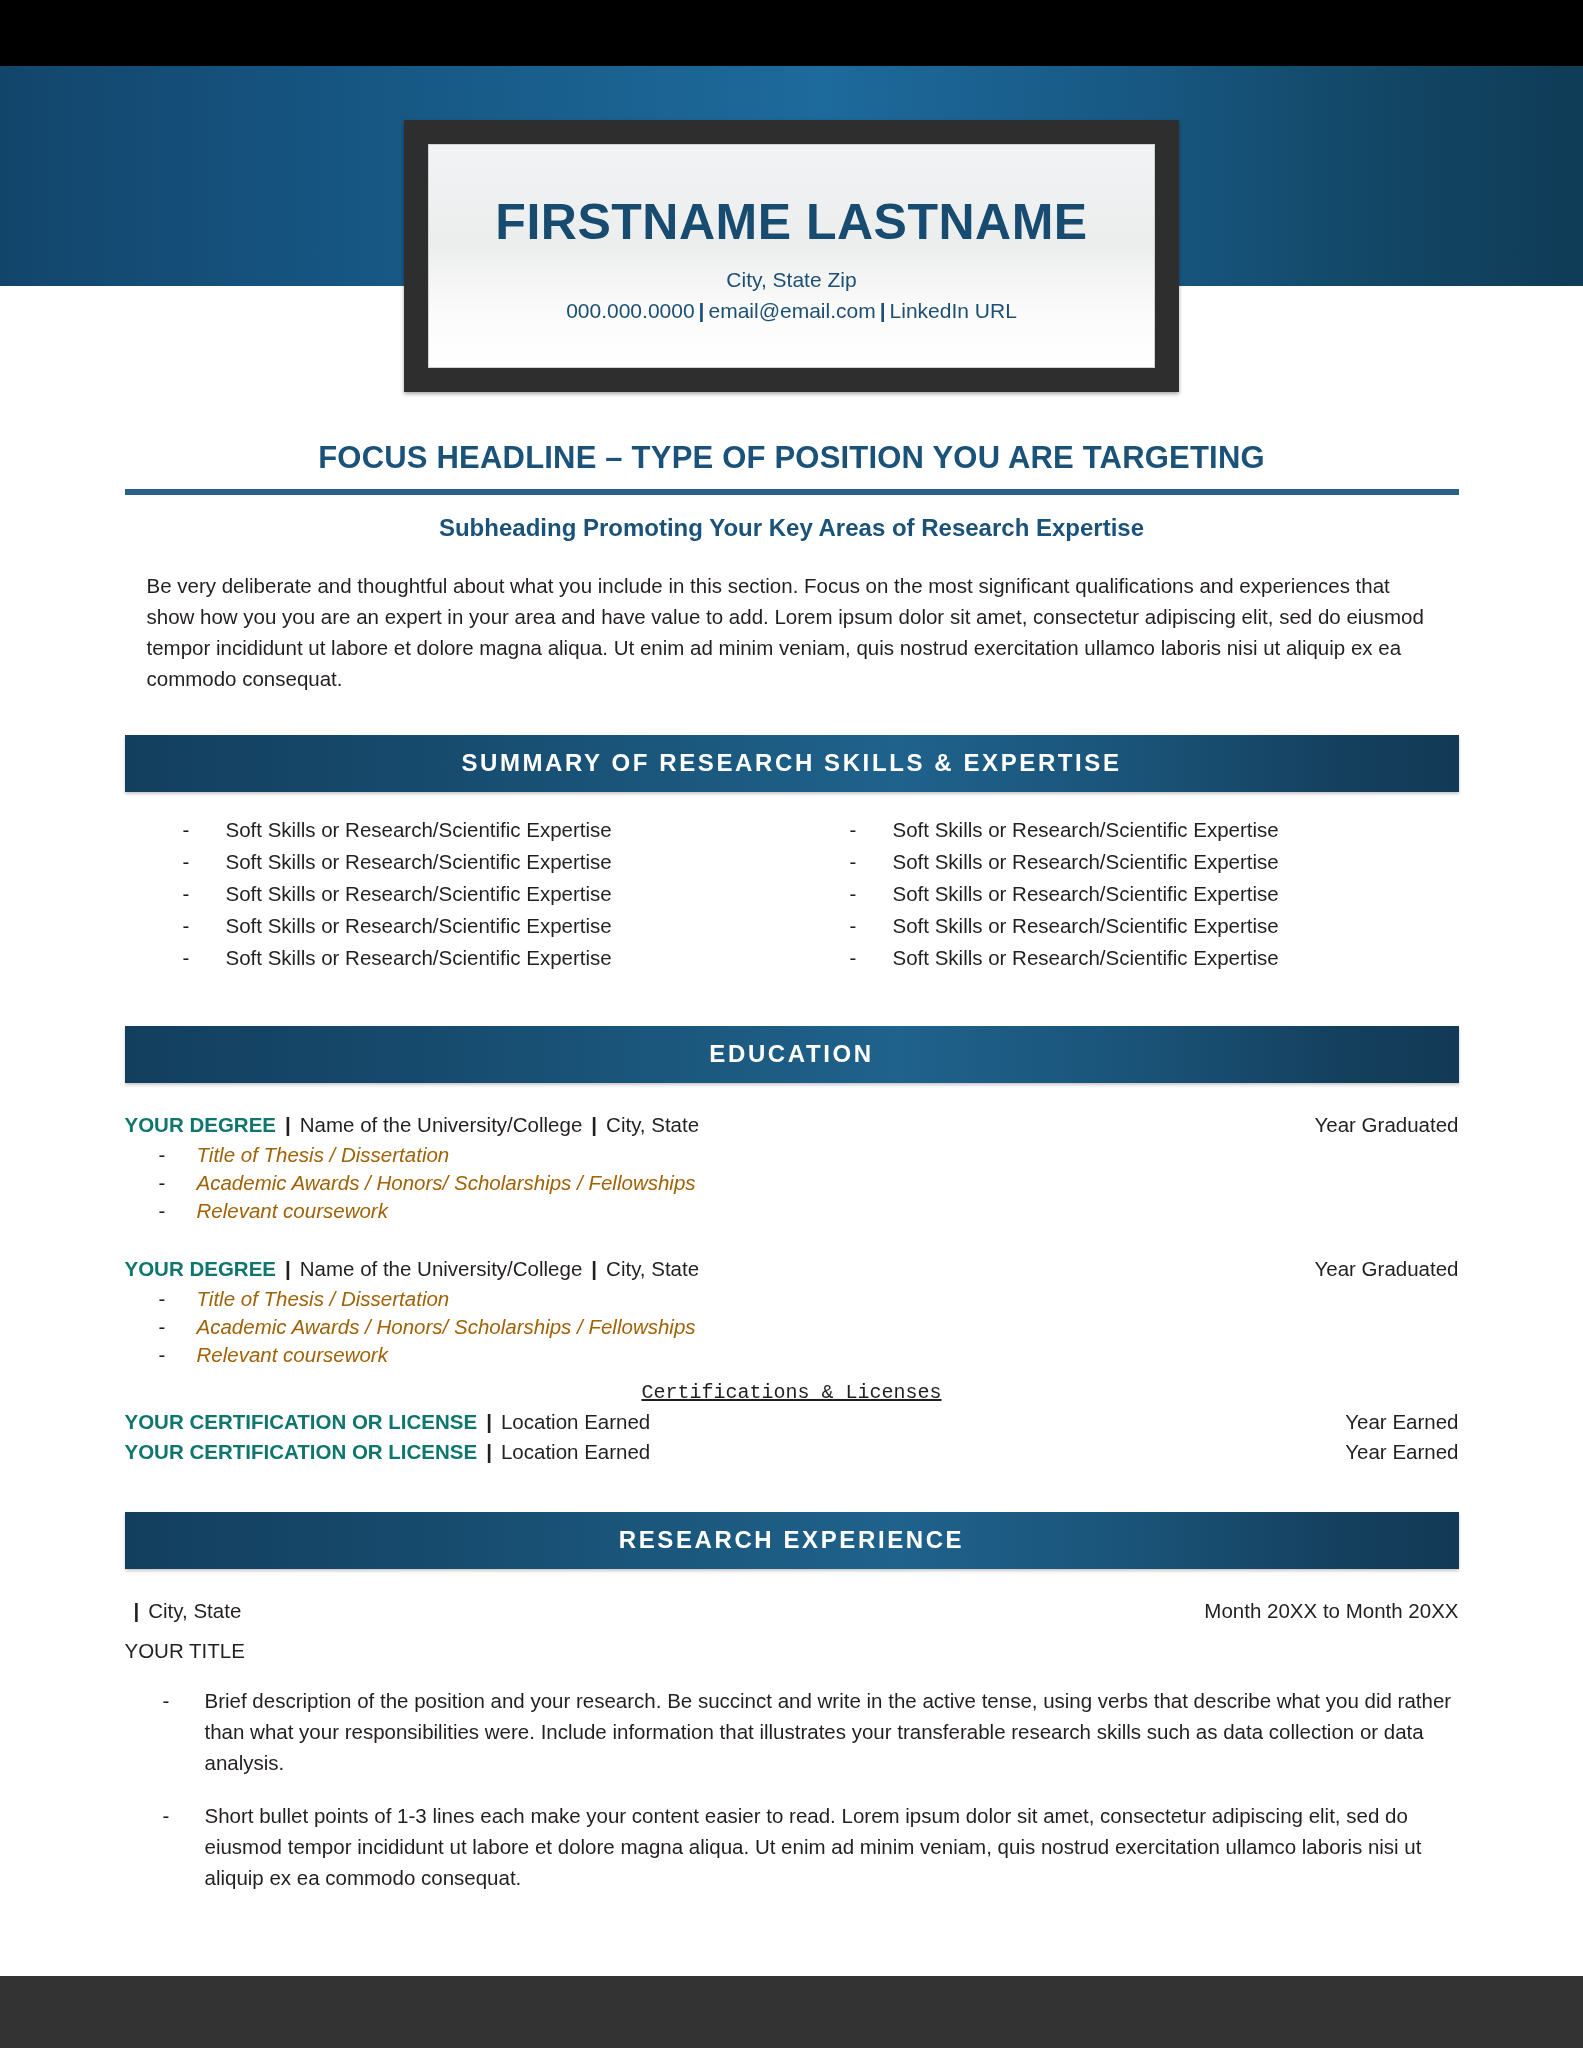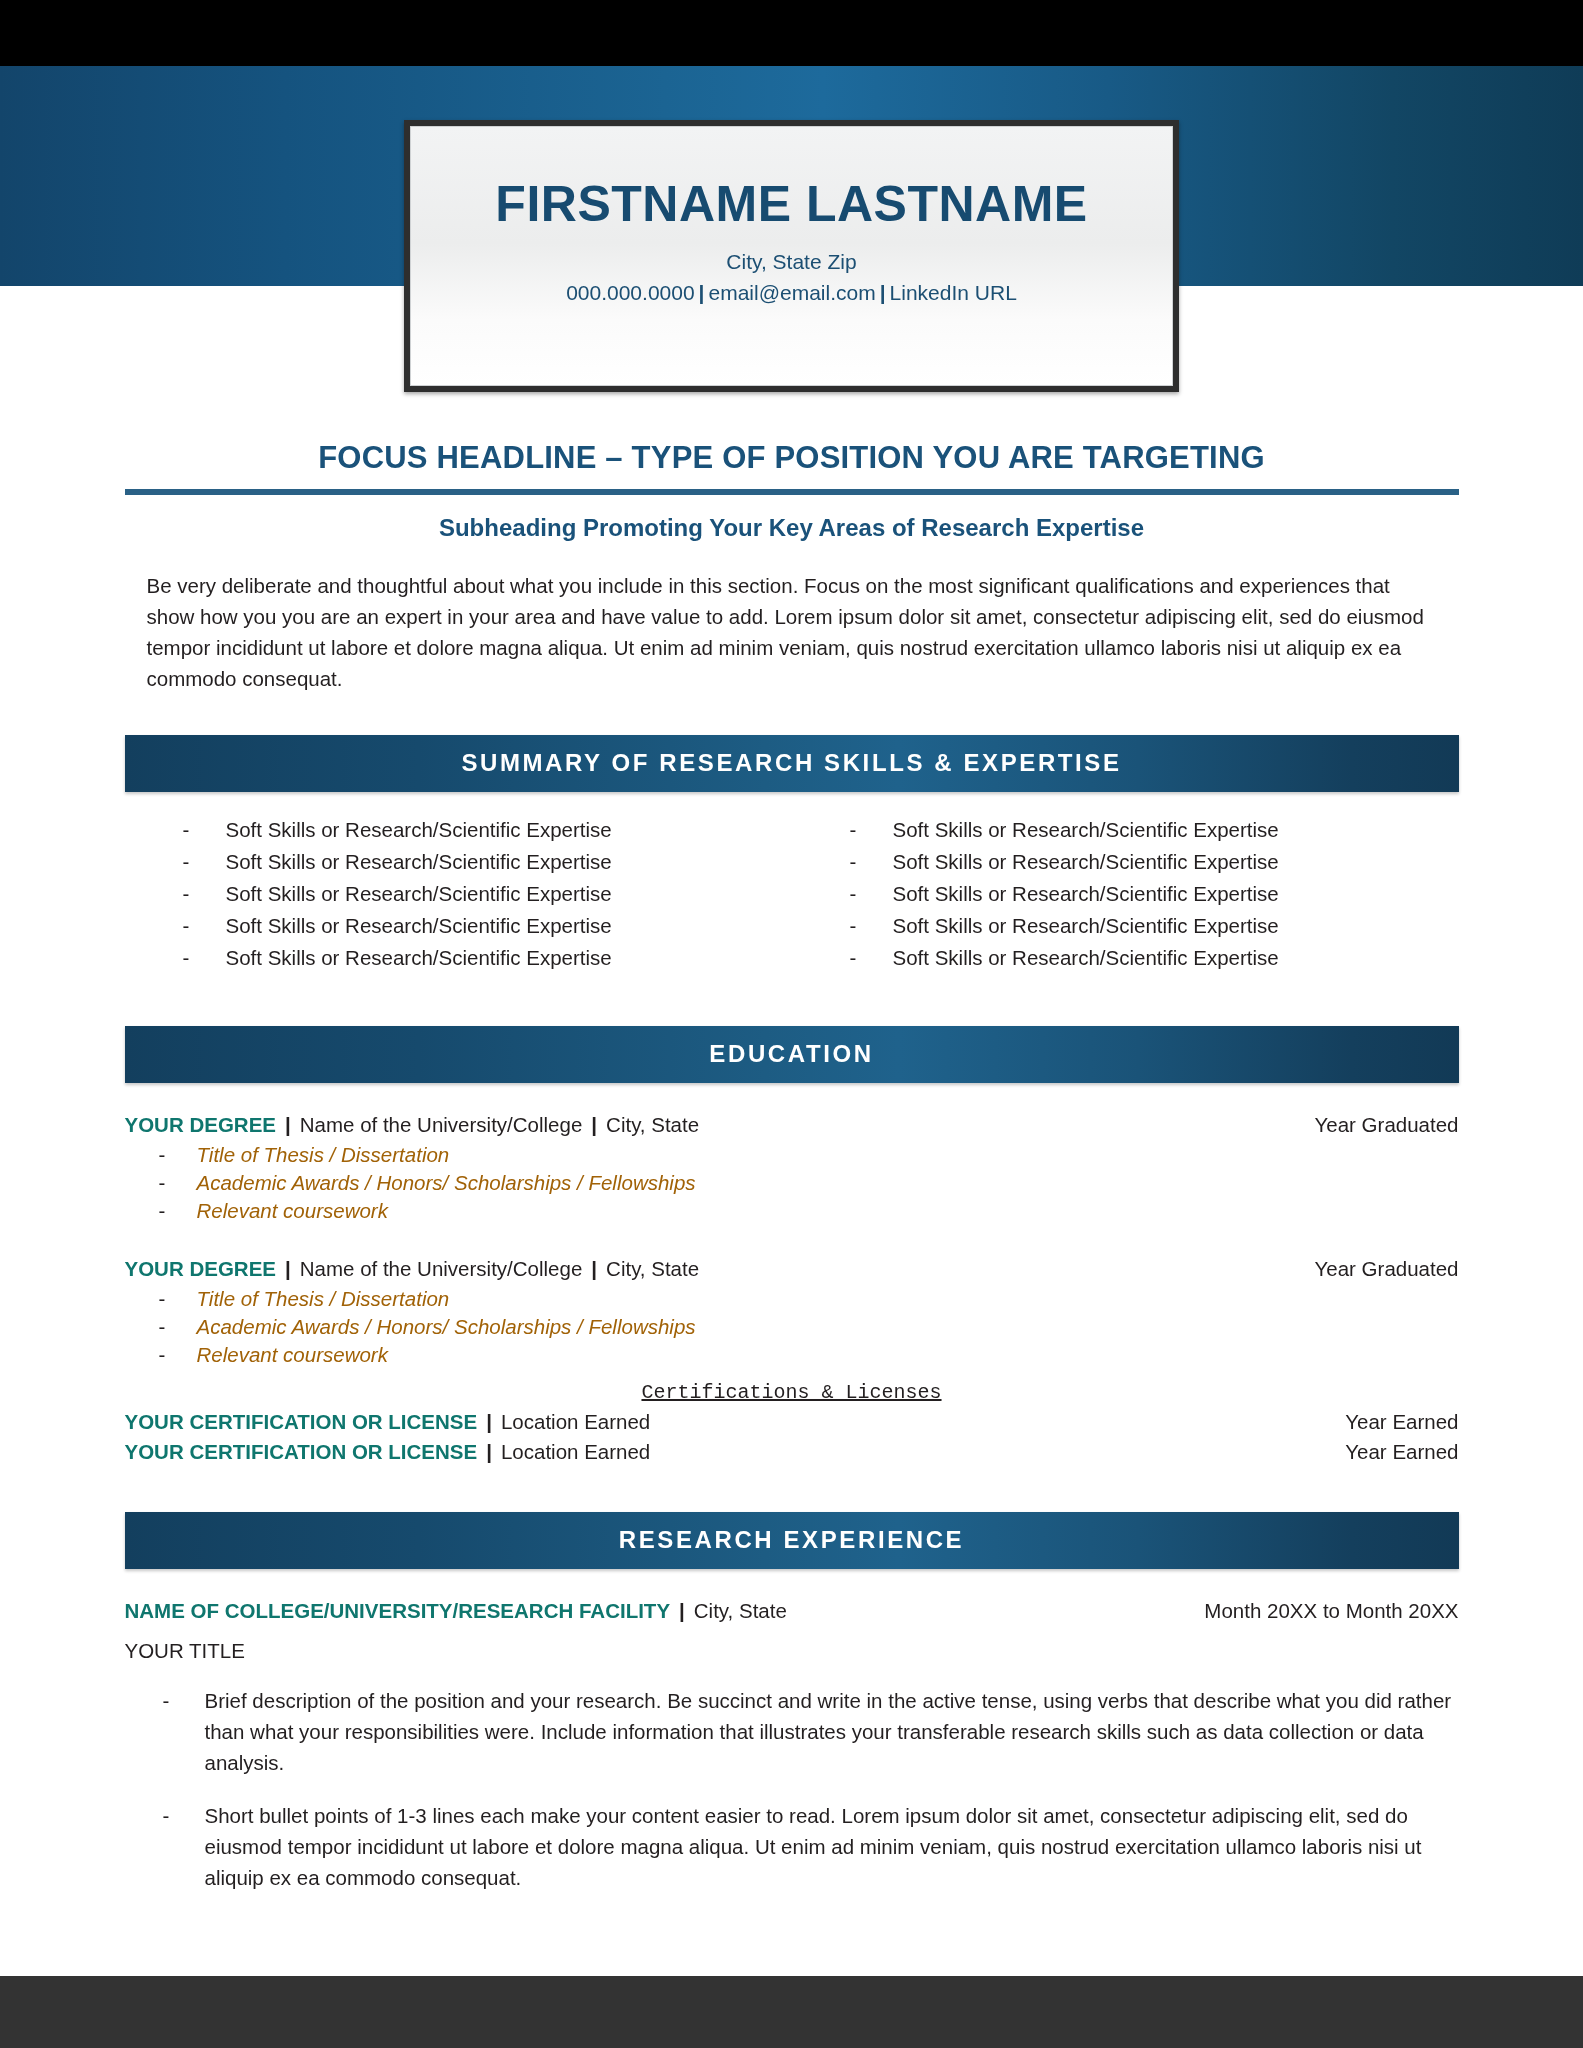--- a/index.html
+++ b/index.html
@@ -45,21 +45,21 @@
   }
 
   
   .nameplate {
     position: absolute;
     top: 120px;
     left: 404px;
     width: 775px;
     height: 272px;
     background: #2e2e2e;
-    padding: 6px;
+    padding: 24px;
     box-shadow: 0 2px 4px rgba(0,0,0,0.35);
     text-align: center;
   }
   .nameplate-inner {
     width: 100%;
     height: 100%;
     background: linear-gradient(180deg, #f2f3f4 0%, #eceded 45%, #fbfbfb 75%, #ffffff 100%);
     border: 1px solid #cfd2d4;
     display: flex;
     flex-direction: column;
@@ -456,21 +456,20 @@
     <div class="section-banner">
       <span class="section-banner-label">RESEARCH EXPERIENCE</span>
     </div>
 
     <div class="spacer-30"></div>
 
     <div class="exp-block">
       <div>
         <div class="entry-head">
           <div class="entry-head-left">
-            <span class="entry-strong">NAME OF COLLEGE/UNIVERSITY/RESEARCH FACILITY</span>
             <span class="pipe">|</span>
             <span>City, State</span>
           </div>
           <div class="entry-right">Month 20XX to Month 20XX</div>
         </div>
         <div class="exp-title">YOUR TITLE</div>
 
         <div class="exp-bullets">
           <div class="exp-bullet-row">
             <span class="exp-bullet-dash">-</span>

